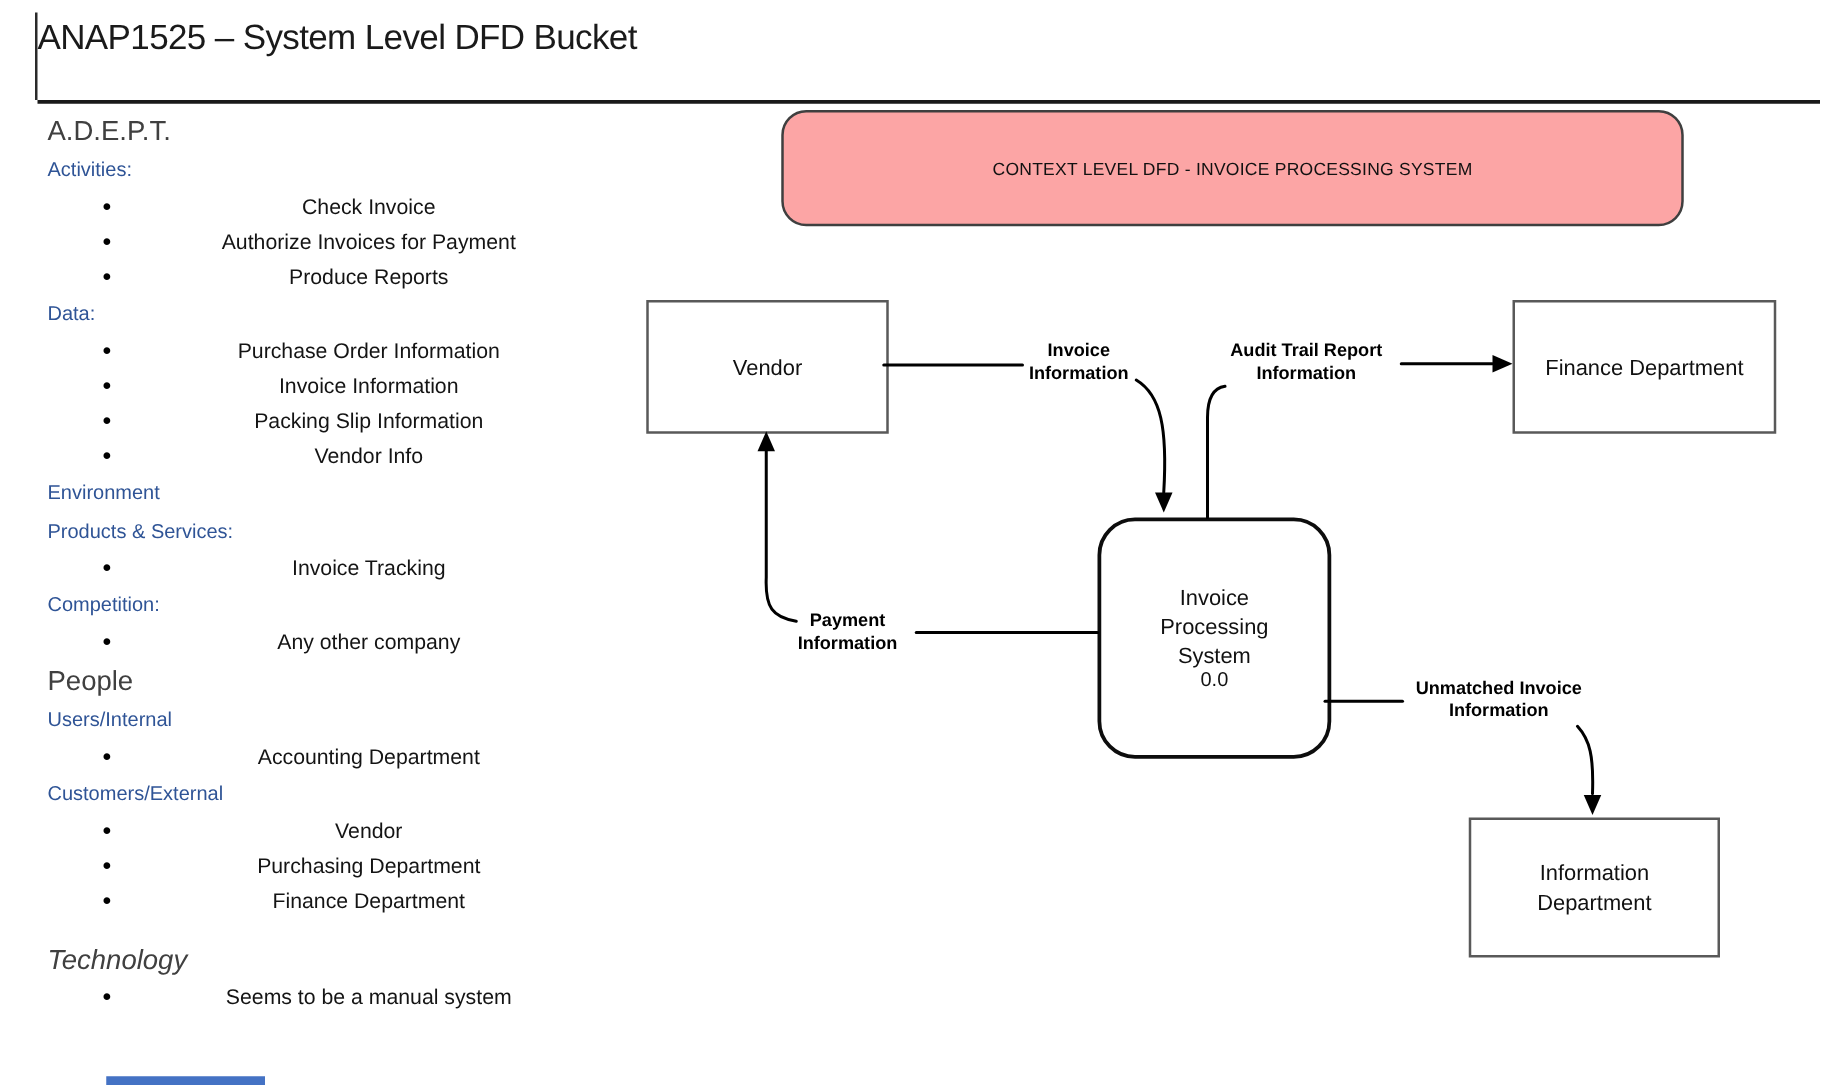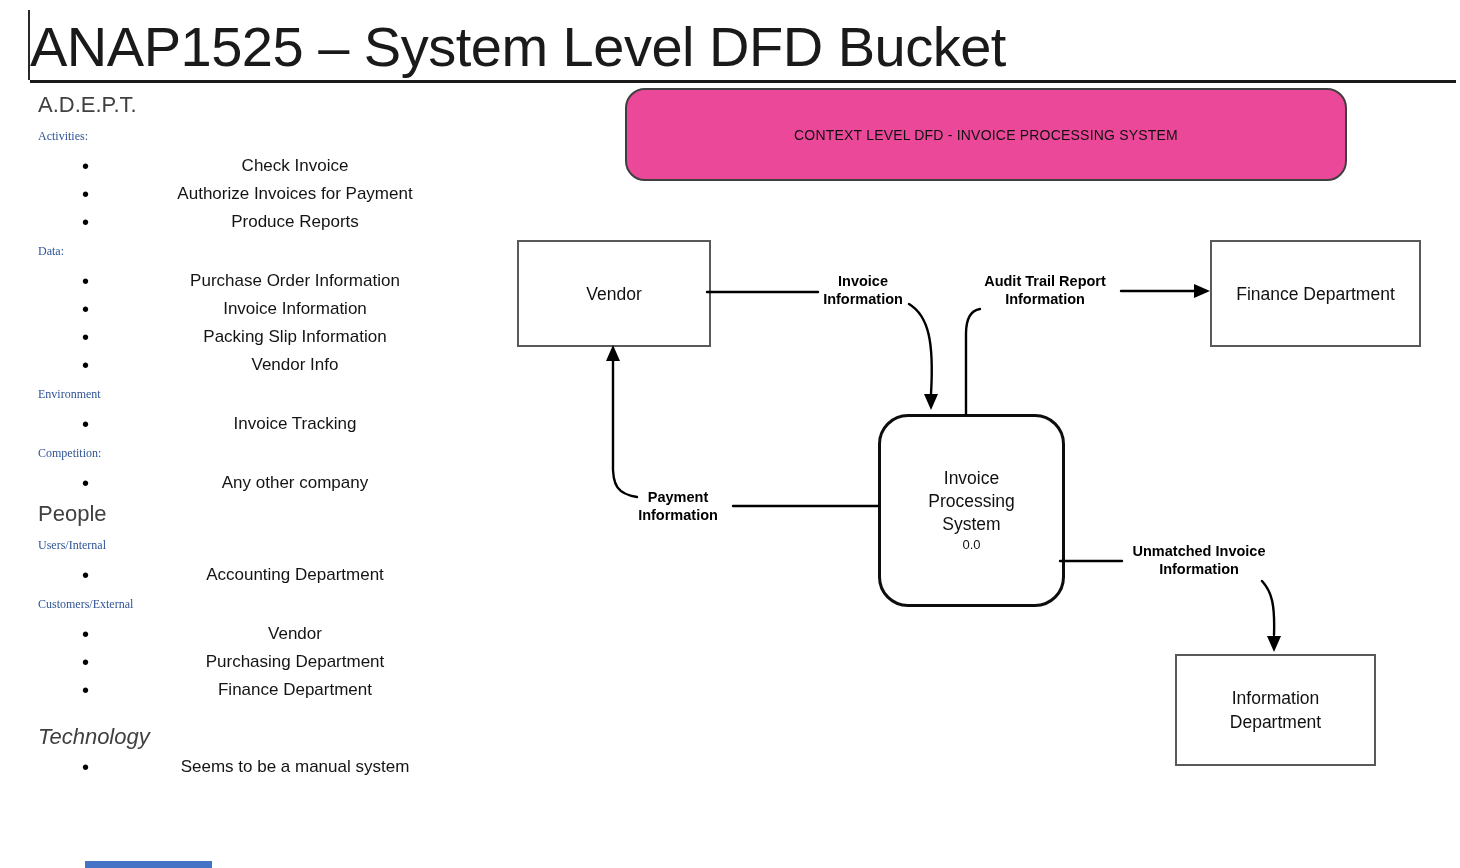--- a/index.html
+++ b/index.html
@@ -3,54 +3,54 @@
 <meta charset="utf-8">
 <style>
   html,body{margin:0;padding:0;background:#fff;}
   .page{
     position:relative;width:1460px;height:868px;background:#ffffff;
     font-family:"Liberation Sans","DejaVu Sans",sans-serif;color:#1a1a1a;overflow:hidden;
   }
   
   .doc-title{
     position:absolute;left:30px;top:14px;width:1420px;
-    font-size:56px;font-weight:300;letter-spacing:-0.5px;color:#1a1a1a;white-space:nowrap;
+    font-size:28px;font-weight:300;letter-spacing:-0.5px;color:#1a1a1a;white-space:nowrap;
   }
   .title-cursor{position:absolute;left:28px;top:10px;width:2px;height:70px;background:#2a2a2a;}
   .title-rule{position:absolute;left:30px;top:80px;width:1426px;height:3px;background:#1a1a1a;}
   
   .outline{position:absolute;left:38px;top:88px;width:440px;}
   .oh1{font-size:22px;line-height:33px;color:#404040;font-weight:400;}
-  .oh2{font-size:12px;line-height:31px;color:#2F5496;font-weight:400;font-family:Liberation Serif, serif;}
+  .oh2{font-size:16px;line-height:31px;color:#2F5496;font-weight:400;}
   .outline ul{margin:0;padding:0;list-style:none;}
   .outline li{position:relative;padding-left:74px;font-size:17px;line-height:28px;color:#141414;text-align:center;}
   .outline li::before{content:"\2022";position:absolute;left:44px;top:0;font-size:20px;color:#000;}
   .sec-spaced{margin-top:16px;font-style:italic;}
   
   .ctx-box{
     position:absolute;left:625px;top:88px;width:718px;height:89px;
-    border:2px solid #3f3f3f;border-radius:20px;background:#ec4899;
+    border:2px solid #3f3f3f;border-radius:20px;background:#fca5a5;
     display:flex;align-items:center;justify-content:center;
   }
   .ctx-box span{font-size:14px;color:#111;letter-spacing:0.2px;}
   .entity-box{
     position:absolute;border:2px solid #595959;background:#fff;
     display:flex;flex-direction:column;align-items:center;justify-content:center;
     font-size:17.5px;color:#111;text-align:center;line-height:24px;
   }
   .box-vendor{left:517px;top:240px;width:190px;height:103px;}
   .box-finance{left:1210px;top:240px;width:207px;height:103px;}
   .box-purchasing{left:1175px;top:654px;width:197px;height:108px;}
   .process-box{
     position:absolute;left:878px;top:414px;width:181px;height:187px;
     border:3px solid #0d0d0d;border-radius:30px;background:#fff;
     display:flex;flex-direction:column;align-items:center;justify-content:center;
     font-size:17.5px;color:#111;text-align:center;line-height:23px;
   }
-  .process-box .pnum{font-size:13px;line-height:18px;}
+  .process-box .pnum{font-size:16px;line-height:18px;}
   .flow-label{
     position:absolute;font-size:14.5px;font-weight:bold;line-height:18px;
     text-align:center;color:#000;
   }
   .fl-invoice{left:793px;top:272px;width:140px;}
   .fl-audit{left:966px;top:272px;width:158px;}
   .fl-payment{left:618px;top:488px;width:120px;}
   .fl-unmatched{left:1120px;top:542px;width:158px;}
   .flow-svg{position:absolute;left:0;top:0;width:1460px;height:868px;pointer-events:none;}
   .flow-svg path{stroke:#000;stroke-width:2.4;fill:none;stroke-linecap:round;}
@@ -80,20 +80,21 @@
     <div class="oh2">Data:</div>
     <ul>
       <li>Purchase Order Information</li>
       <li>Invoice Information</li>
       <li>Packing Slip Information</li>
       <li>Vendor Info</li>
     </ul>
 
     <div class="oh2">Environment</div>
 
+    <div class="oh2">Products &amp; Services:</div>
     <ul>
       <li>Invoice Tracking</li>
     </ul>
 
     <div class="oh2">Competition:</div>
     <ul>
       <li>Any other company</li>
     </ul>
 
     <div class="oh1">People</div>

